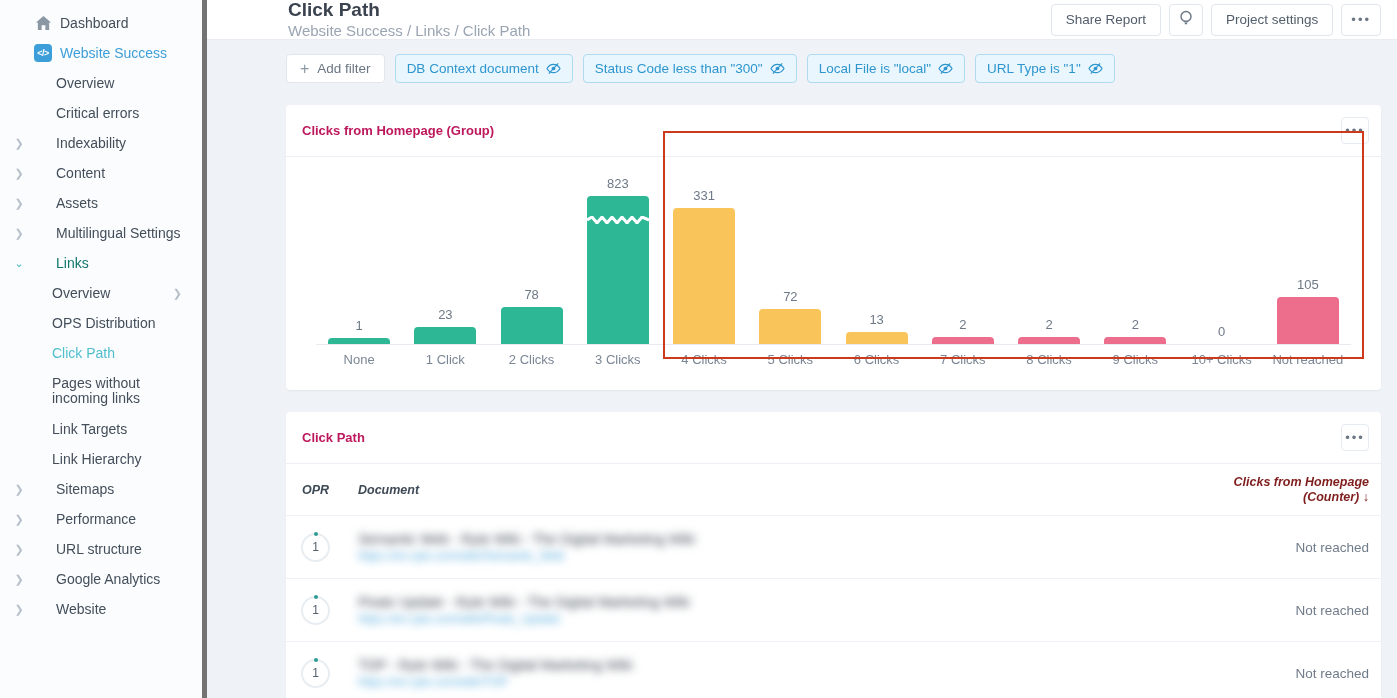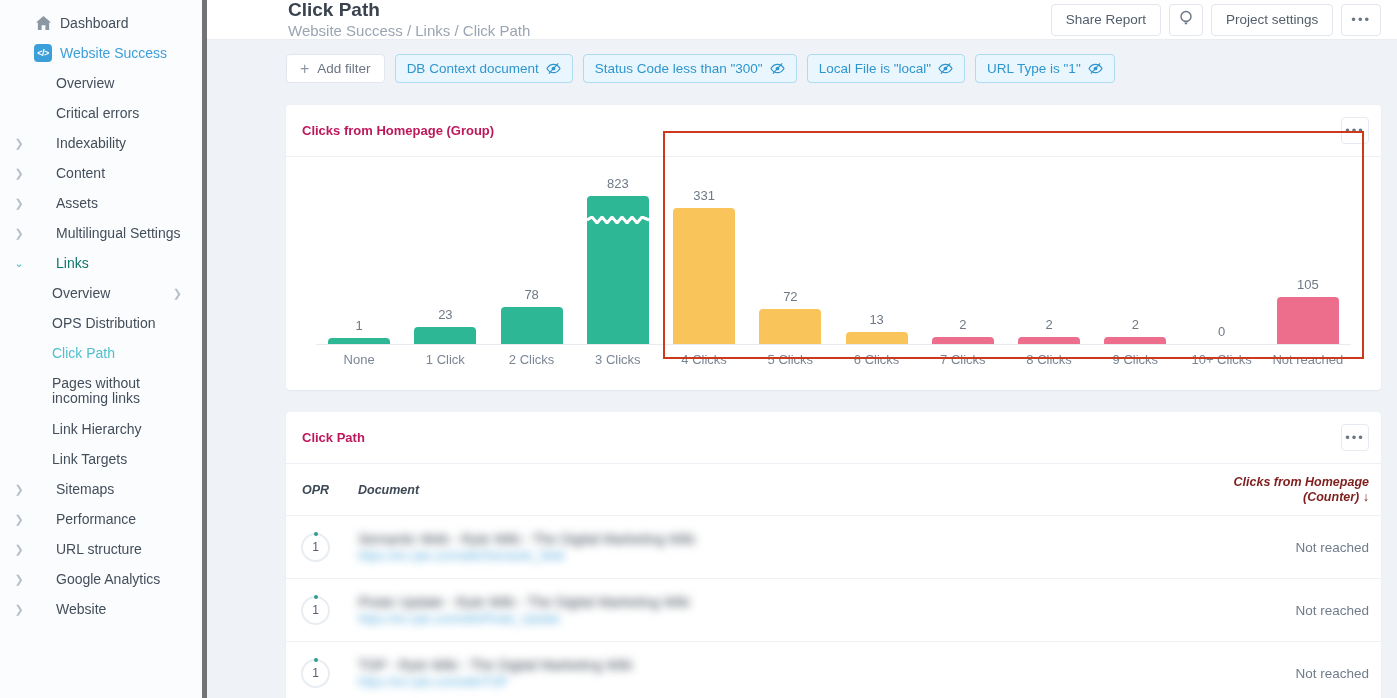--- a/index.html
+++ b/index.html
@@ -156,24 +156,24 @@
     <div class="sub-item">
       <span class="lbl">OPS Distribution</span>
     </div>
     <div class="sub-item active">
       <span class="lbl">Click Path</span>
     </div>
     <div class="sub-item two-line" style="padding-right:40px;">
       <span class="lbl">Pages without incoming links</span>
     </div>
     <div class="sub-item">
+      <span class="lbl">Link Targets</span>
+    </div>
+    <div class="sub-item">
       <span class="lbl">Link Hierarchy</span>
-    </div>
-    <div class="sub-item">
-      <span class="lbl">Link Targets</span>
     </div>
     <div class="nav-item">
       <span class="chev">❯</span>
         <span class="spacer"></span>
       <span class="lbl">Sitemaps</span>
     </div>
     <div class="nav-item">
       <span class="chev">❯</span>
         <span class="spacer"></span>
       <span class="lbl">Performance</span>

